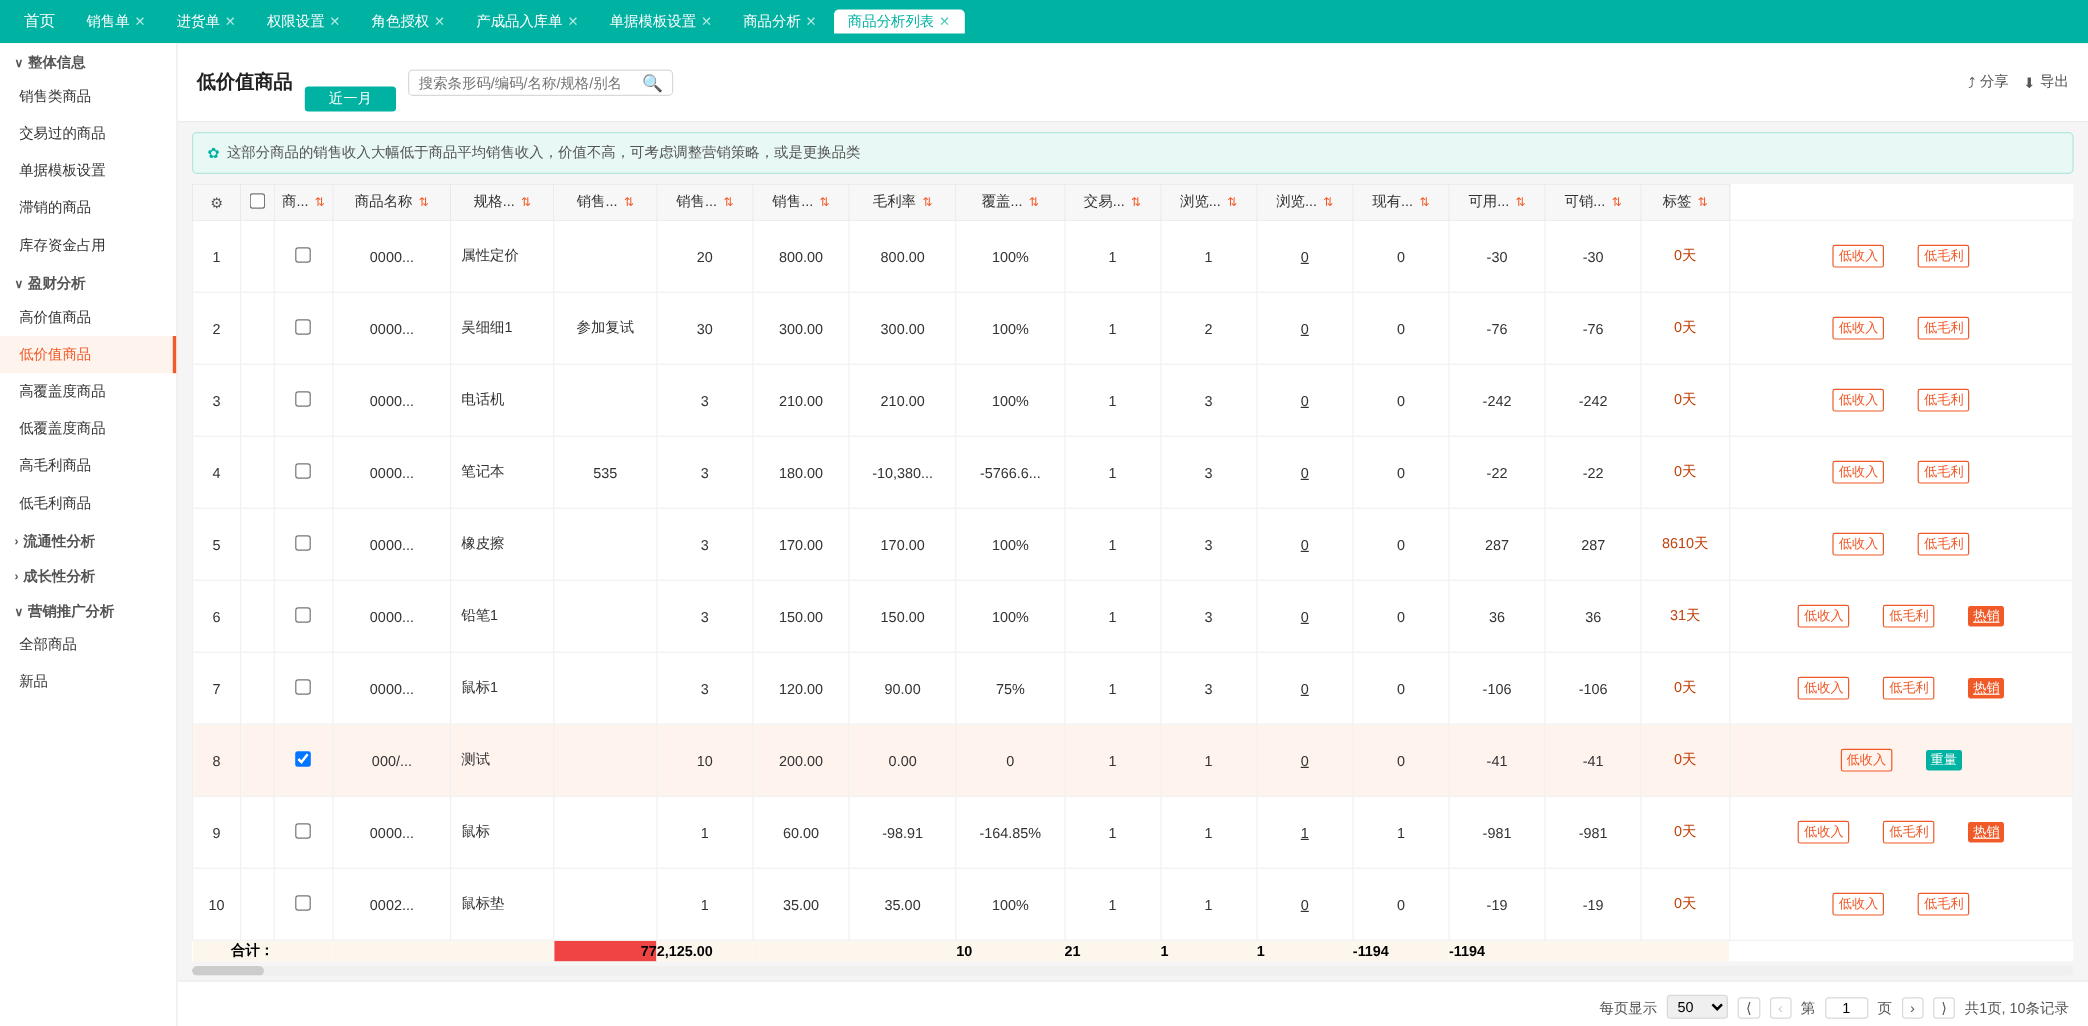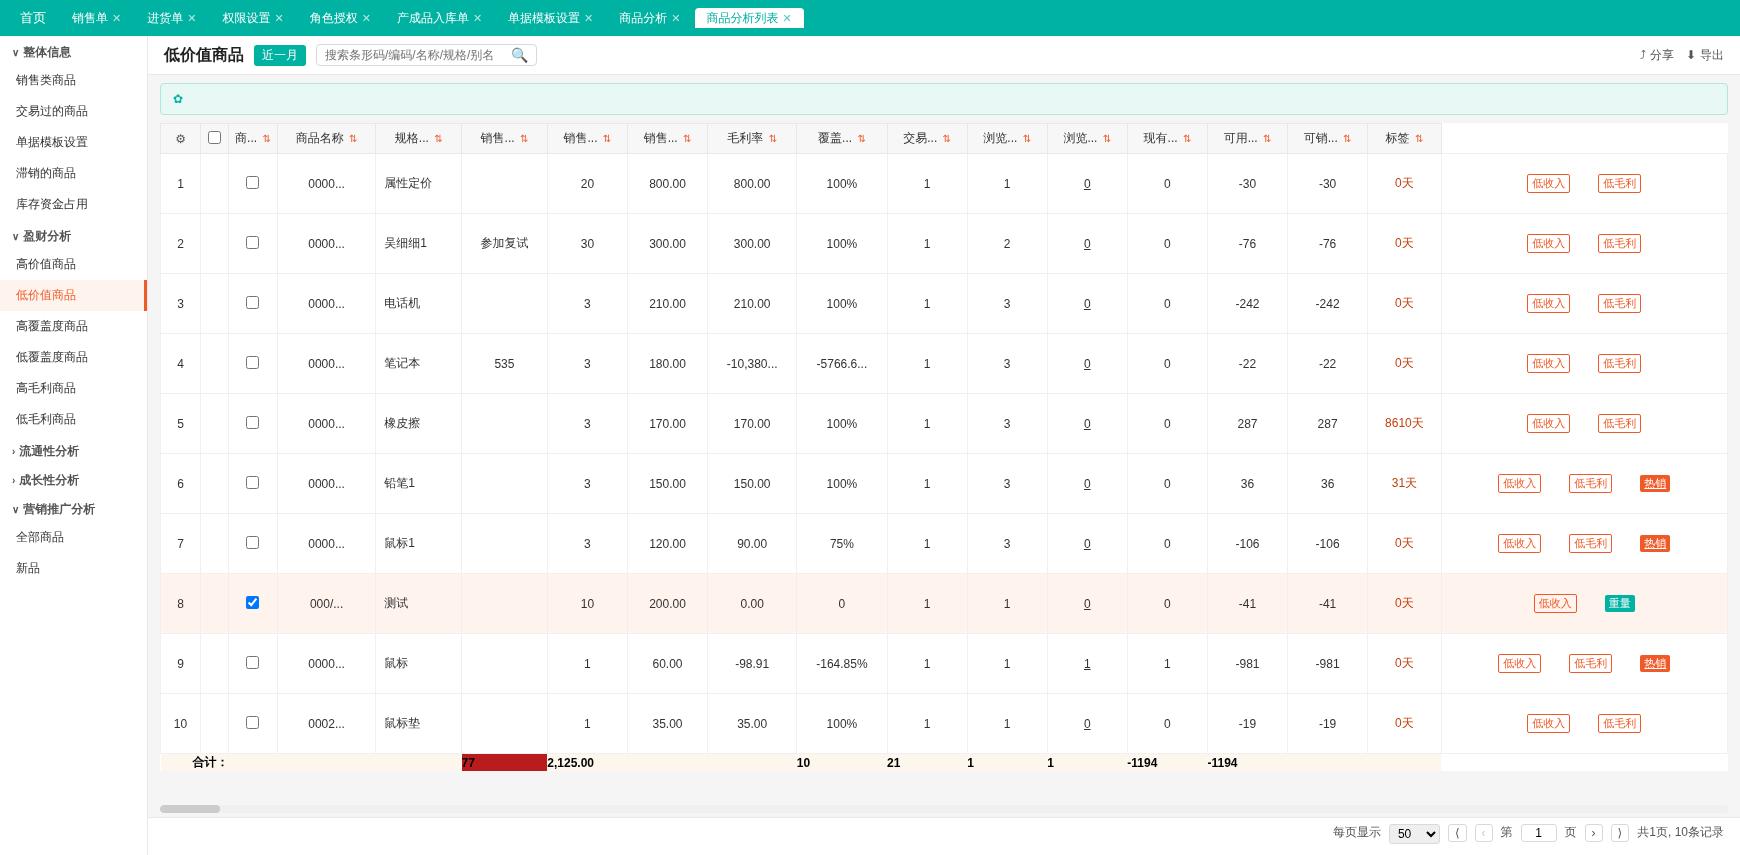--- a/index.html
+++ b/index.html
@@ -87,23 +87,24 @@
     .page-title {
       font-size: 16px;
       font-weight: bold;
       color: #222;
     }
     .tag-btn {
       background: #00b2a2;
       color: #fff;
       border: none;
       border-radius: 3px;
-      padding: 2px 8px;
+      padding: 2px 20px;
       cursor: pointer;
       font-size: 12px;
+      margin-top: 28px;
     }
     .search-box {
       display: flex;
       align-items: center;
       border: 1px solid #d9d9d9;
       border-radius: 4px;
       padding: 2px 8px;
       gap: 6px;
       min-width: 220px;
     }
@@ -193,21 +194,21 @@
     .tag-best { background: #00b2a2; color: #fff; }
     .underline { text-decoration: underline; cursor: pointer; color: #333; }
     .text-orange { color: #c2410c; text-align: center; }
 
     
     .footer-bar {
       background: #fff;
       border-top: 1px solid #e8e8e8;
       padding: 6px 16px;
       display: flex;
-      align-items: flex-start;
+      align-items: flex-end;
       justify-content: flex-end;
       gap: 8px;
       height: 38px;
     }
     .footer-bar span { color: #555; }
     .page-select {
       border: 1px solid #d9d9d9;
       border-radius: 3px;
       padding: 1px 4px;
       font-size: 12px;
@@ -348,20 +349,21 @@
         </div>
         <div class="action-btn">
           <span>⬇</span>
           <span>导出</span>
         </div>
       </div>
     </div>
 
     <div class="info-banner">
       <span class="info-icon">✿</span>
+      <span>这部分商品的销售收入大幅低于商品平均销售收入，价值不高，可考虑调整营销策略，或是更换品类</span>
     </div>
 
     <div class="table-container">
       <table>
         <thead>
           <tr>
             <th><span class="settings-icon">⚙</span></th>
             <th class="checkbox-col"><input type="checkbox" style=""></th>
             <th>商... <span class="sort-icon">⇅</span></th>
             <th>商品名称 <span class="sort-icon">⇅</span></th>
@@ -622,21 +624,21 @@
         <span class="tag-label tag-orange">低收入</span><span class="tag-label tag-orange">低毛利</span>
       </td>
     </tr>
           </tbody>
         <tfoot>
           <tr class="totals-row">
             <td colspan="2" style="text-align:right; font-weight:bold; background:#fdf6ec;">合计：</td>
             <td style="background:#fdf6ec;"></td>
             <td style="background:#fdf6ec;"></td>
             <td style="background:#fdf6ec;"></td>
-            <td style="background:#b91c1c;">77</td>
+            <td style="background:#ef4444;text-align:right;">77</td>
             <td style="background:#fdf6ec;">2,125.00</td>
             <td style="background:#fdf6ec;"></td>
             <td style="background:#fdf6ec;"></td>
             <td style="background:#fdf6ec;">10</td>
             <td style="background:#fdf6ec;">21</td>
             <td style="background:#fdf6ec;">1</td>
             <td style="background:#fdf6ec;">1</td>
             <td style="background:#fdf6ec;">-1194</td>
             <td style="background:#fdf6ec;">-1194</td>
             <td style="background:#fdf6ec;"></td>

